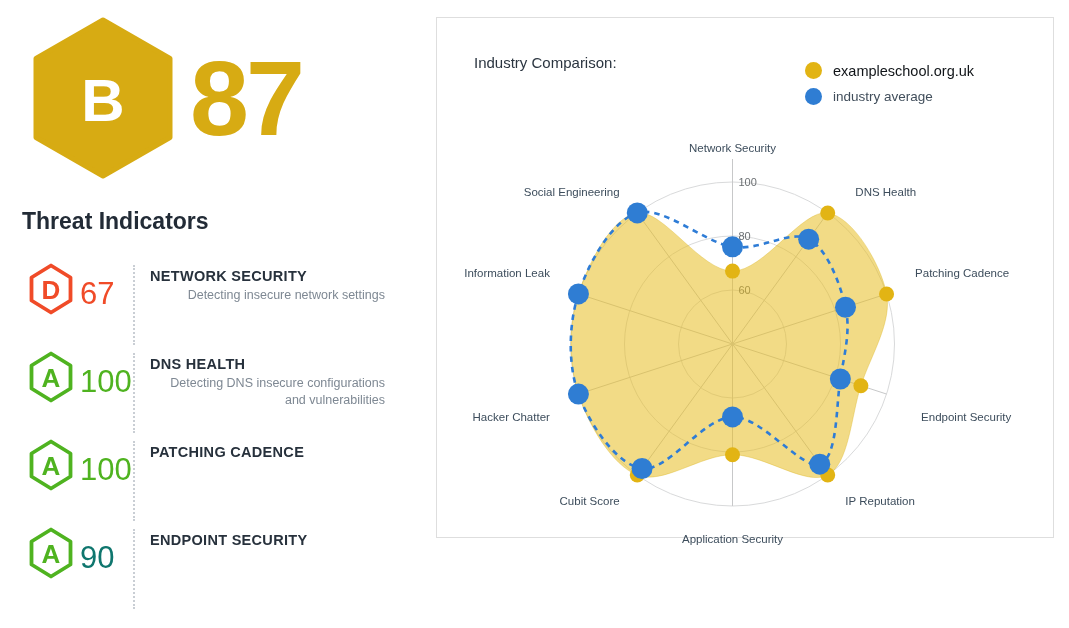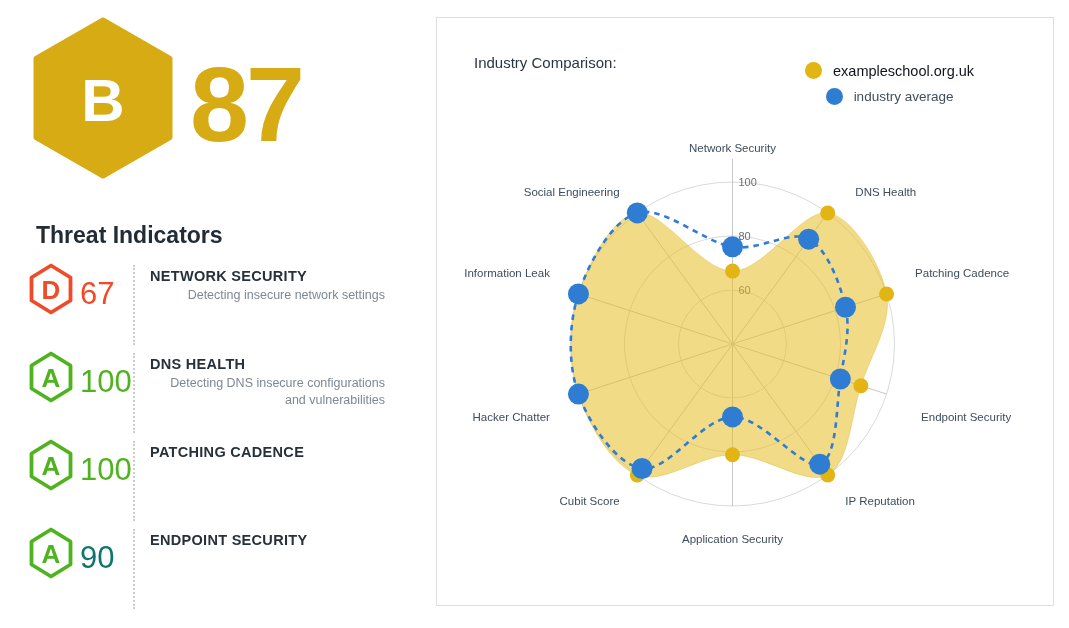--- a/index.html
+++ b/index.html
@@ -1,43 +1,43 @@
 <!DOCTYPE html>
 <html><head>
 <meta charset="utf-8">
 <style>
   html,body{margin:0;padding:0;background:#fff;}
   .stage{position:relative;width:1069px;height:628px;background:#fff;overflow:hidden;
          font-family:"Liberation Sans",sans-serif;color:#222b36;}
 
   
   .score-header{position:absolute;left:33px;top:17px;width:380px;height:165px;}
-  .overall-num{position:absolute;left:157px;top:34px;font-size:106px;font-weight:bold;
+  .overall-num{position:absolute;left:157px;top:28px;font-size:106px;font-weight:bold;
                line-height:1;letter-spacing:-3px;}
   .section-title{position:absolute;left:22px;top:208px;font-size:23px;font-weight:bold;
-                 color:#222b36;margin:14px;}
+                 color:#222b36;margin:0;}
   .indicators{position:absolute;left:28px;top:263px;width:400px;}
   .ind-row{display:flex;align-items:flex-start;height:88px;}
   .badge-col{width:105px;display:flex;align-items:flex-start;}
   .ind-score{font-size:31px;line-height:50px;margin-left:6px;margin-top:6px;}
   .ind-divider{border-left:2px dotted #c9ced4;height:80px;margin-top:2px;}
   .ind-text{padding-left:15px;width:250px;}
   .ind-name{font-size:14.5px;font-weight:bold;letter-spacing:.3px;color:#27313c;
             padding-top:5px;}
   .ind-desc{font-size:12.5px;line-height:17px;color:#7e8893;margin-top:3px;width:235px;text-align:right;}
   .hex-letter{font-weight:bold;font-size:26px;dominant-baseline:central;}
   .big-hex-letter{font-weight:bold;font-size:60px;fill:#ffffff;dominant-baseline:central;}
 
   
-  .chart-card{position:absolute;left:436px;top:17px;width:618px;height:589px;
+  .chart-card{position:absolute;left:436px;top:17px;width:618px;height:521px;
               border:1px solid #dedede;background:#fff;box-sizing:border-box;}
   .card-subtitle{position:absolute;left:37px;top:36px;font-size:15px;color:#2b3540;}
   .card-title{position:absolute;left:37px;top:57px;font-size:26px;font-weight:bold;color:#1a2129;}
   .legend{position:absolute;left:368px;top:44px;}
-  .legend-item{display:flex;align-items:center;margin-bottom:9px;justify-content:center;}
+  .legend-item{display:flex;align-items:center;margin-bottom:9px;}
   .legend-dot{width:17px;height:17px;border-radius:50%;margin-right:11px;flex:0 0 auto;}
   .legend-label-0{font-size:14.5px;color:#101418;}
   .legend-label-1{font-size:13.5px;color:#414e5b;}
   .radar-svg{position:absolute;left:0;top:0;}
   .tick-label{font-size:11px;fill:#6a6e71;}
   .axis-label{font-size:11.5px;fill:#3d4d5c;}
 </style>
 </head>
 <body>
 

